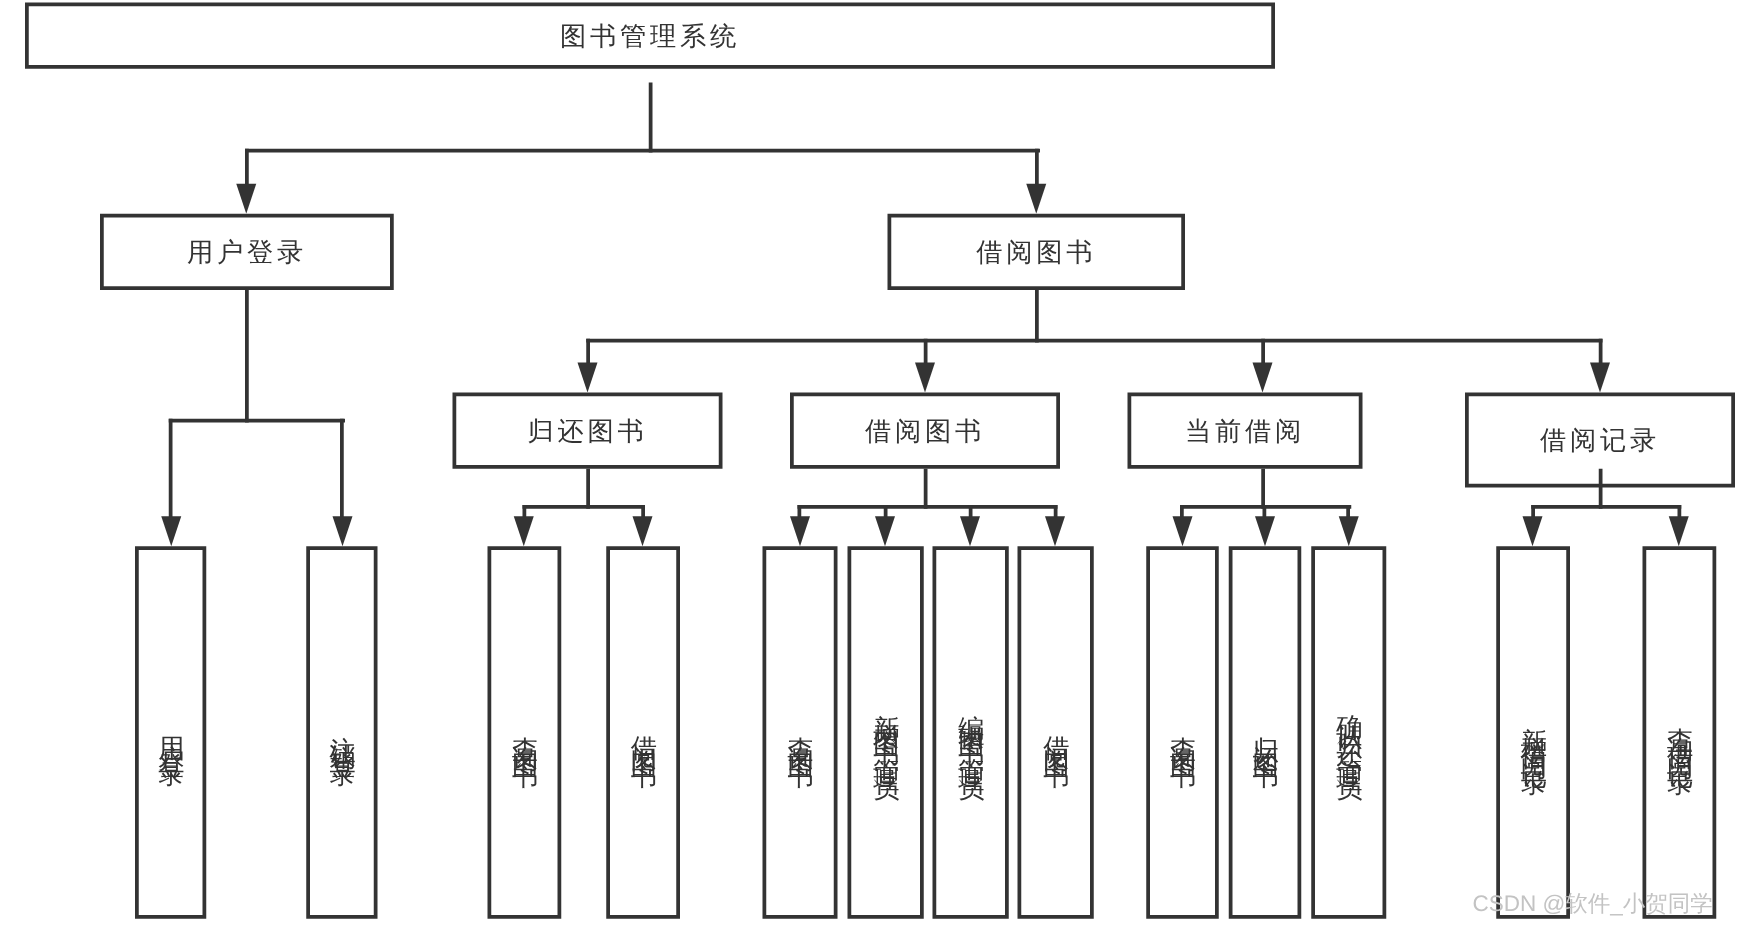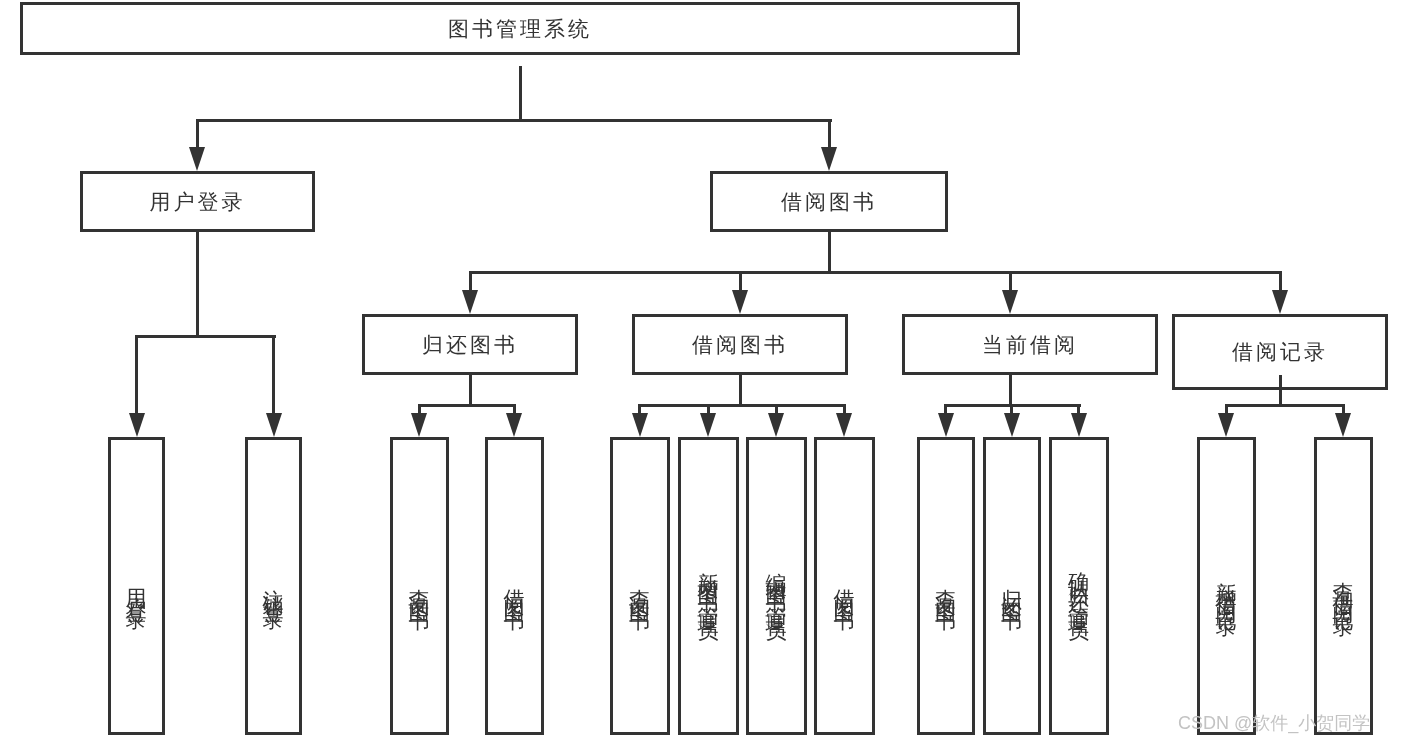--- a/index.html
+++ b/index.html
@@ -67,21 +67,21 @@
   <div class="arrow" style="left:462px;top:290px;"></div>
   <div class="vline" style="left:739px;top:271px;height:22px;"></div>
   <div class="arrow" style="left:732px;top:290px;"></div>
   <div class="vline" style="left:1009px;top:271px;height:22px;"></div>
   <div class="arrow" style="left:1002px;top:290px;"></div>
   <div class="vline" style="left:1279px;top:271px;height:22px;"></div>
   <div class="arrow" style="left:1272px;top:290px;"></div>
 
   <div class="box hlabel" style="left:362px;top:314px;width:216px;height:61px;">归还图书</div>
   <div class="box hlabel" style="left:632px;top:314px;width:216px;height:61px;">借阅图书</div>
-  <div class="box hlabel" style="left:902px;top:314px;width:256px;height:61px;">当前借阅</div>
+  <div class="box hlabel" style="left:902px;top:314px;width:188px;height:61px;">当前借阅</div>
   <div class="box hlabel" style="left:1172px;top:314px;width:216px;height:76px;">借阅记录</div>
 
   <div class="vline" style="left:469px;top:375px;height:32px;"></div>
   <div class="hline" style="left:418px;top:404px;width:98px;"></div>
   <div class="vline" style="left:418px;top:404px;height:12px;"></div>
   <div class="arrow" style="left:411px;top:413px;"></div>
   <div class="vline" style="left:513px;top:404px;height:12px;"></div>
   <div class="arrow" style="left:506px;top:413px;"></div>
 
   <div class="vline" style="left:739px;top:375px;height:32px;"></div>

